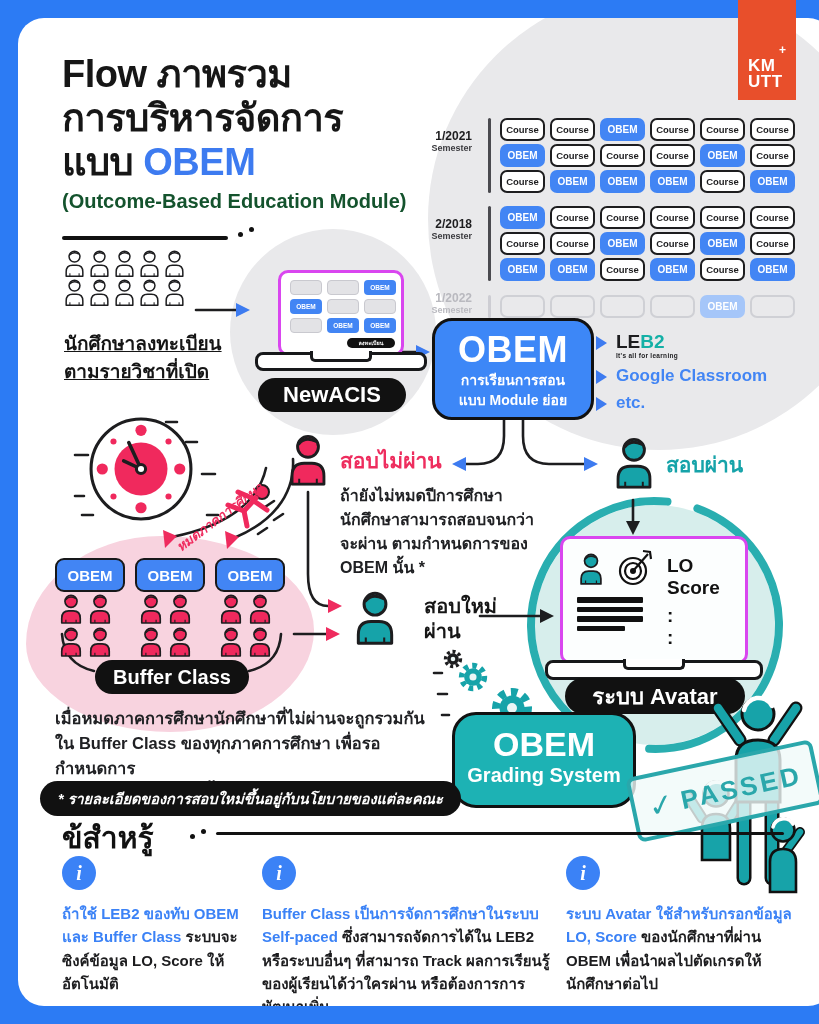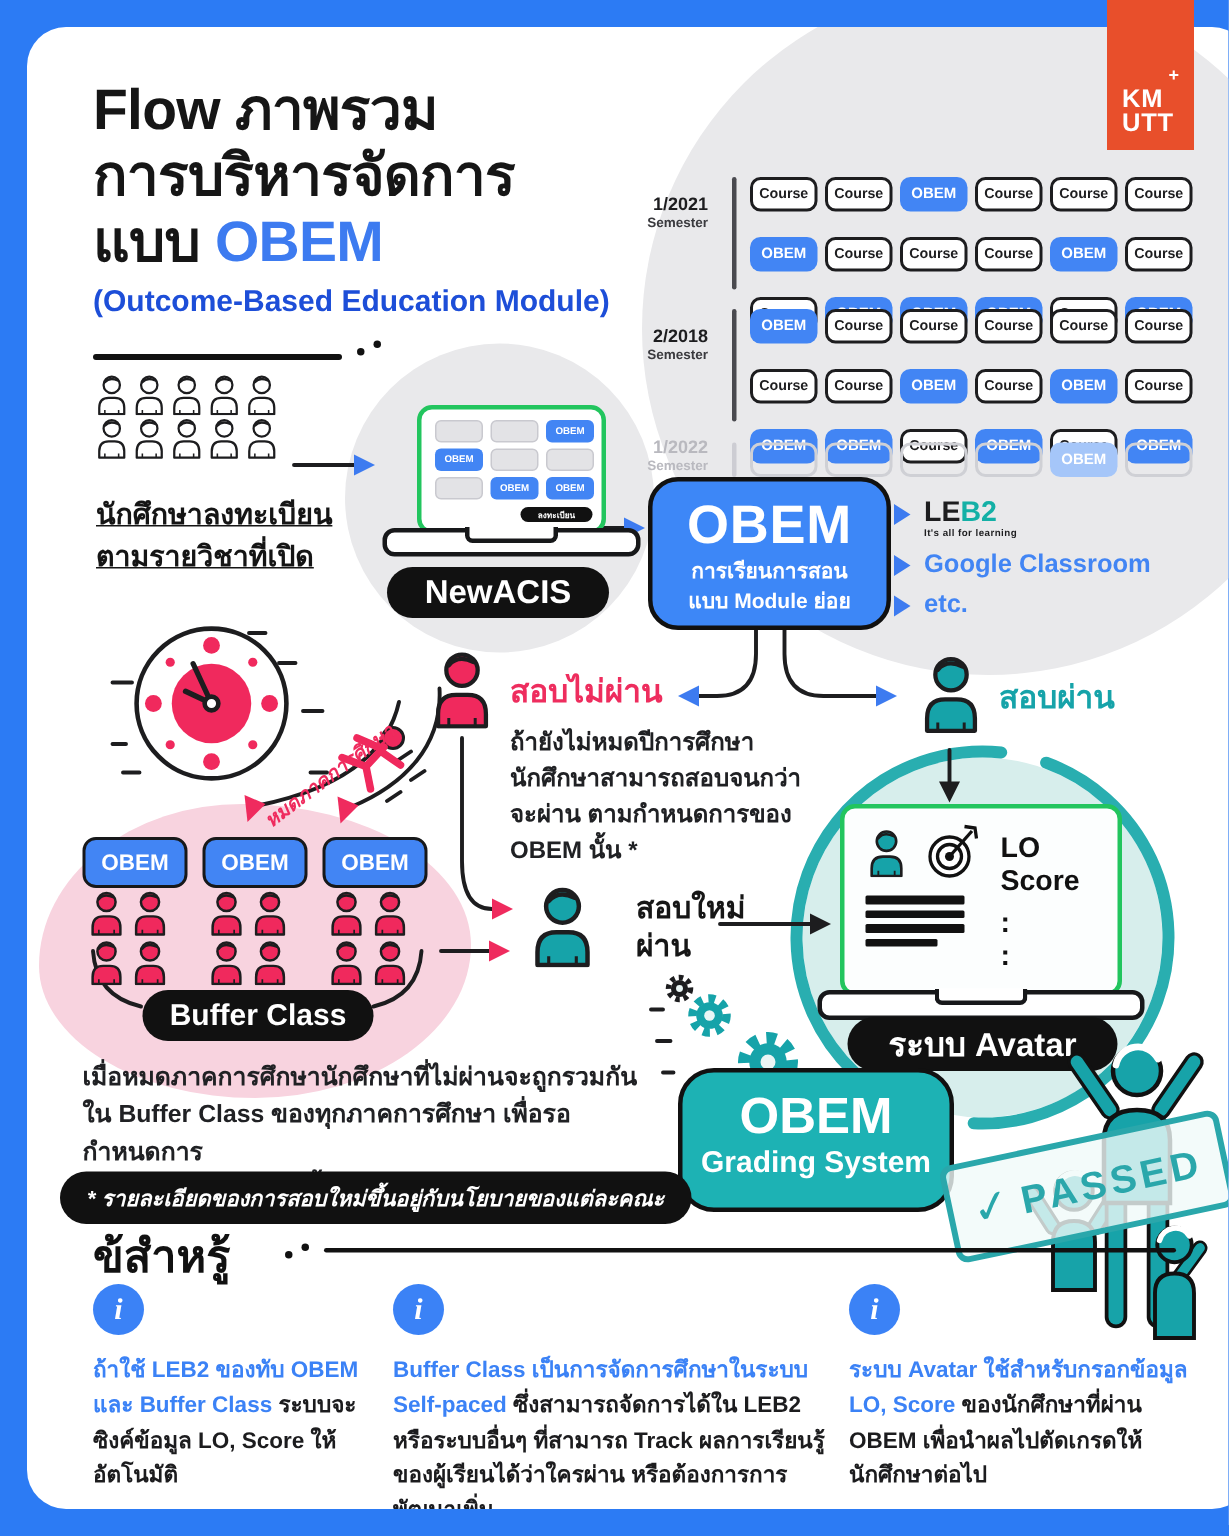--- a/index.html
+++ b/index.html
@@ -5,45 +5,45 @@
   html,body{margin:0;padding:0;background:#2c7bf4;}
   .stage{position:relative;width:819px;height:1024px;background:#2c7bf4;overflow:hidden;
          font-family:"Liberation Sans","DejaVu Sans",sans-serif;color:#1d1d1f;}
   .card{position:absolute;left:18px;top:18px;width:816px;height:988px;background:#fff;
         border-radius:26px;overflow:hidden;}
   .abs{position:absolute;}
   .circle{border-radius:50%;background:#e9e9eb;}
   
   .title{font-size:38px;line-height:1.16;font-weight:800;color:#161616;letter-spacing:-.5px;}
   .title .accent{color:#3d7bf0;}
-  .subtitle{font-size:20px;font-weight:800;color:#1d4ed8;margin-top:6px;}
+  .subtitle{font-size:20px;font-weight:800;color:#14532d;margin-top:6px;}
   .divider{height:4px;background:#111;border-radius:2px;}
   .dot{width:5px;height:5px;border-radius:50%;background:#111;}
   
   .sem-label{text-align:right;}
   .sem-label .term{font-size:12px;font-weight:800;line-height:1.1;}
   .sem-label .word{font-size:9px;font-weight:700;color:#3a3a3e;}
   .sem-label.faded .term,.sem-label.faded .word{color:#b9b9bf;}
   .sem-bar{width:2.5px;background:#4a4a4f;border-radius:2px;}
   .sem-bar.faded{background:#cdcdd3;}
-  .pills{display:grid;grid-template-columns:repeat(6,45px);grid-auto-rows:23px;gap:17px 5px;}
+  .pills{display:grid;grid-template-columns:repeat(6,45px);grid-auto-rows:23px;gap:3px 5px;}
   .pills.mini{grid-template-columns:repeat(3,32px);grid-auto-rows:15px;gap:4px 5px;}
   .pill{display:flex;align-items:center;justify-content:center;border-radius:7px;font-weight:800;}
   .pill.c{background:#fff;border:2.2px solid #1d1d1f;color:#1d1d1f;font-size:9.5px;}
   .pill.o{background:#4285f4;color:#fff;font-size:10px;}
   .pill.e{background:transparent;border:2px solid #cfd0d5;}
   .pill.of{background:#a5c6f9;color:#fff;font-size:10px;}
   .pill.mg{background:#e3e3e6;border:1px solid #c9c9cf;border-radius:4px;}
   .pill.mo{background:#4285f4;color:#fff;font-size:6.5px;border-radius:4px;}
   
   .label-pill{background:#111;color:#fff;border-radius:50px;display:flex;align-items:center;
               justify-content:center;font-weight:700;}
   .caption{font-size:19px;font-weight:600;line-height:1.45;color:#151515;text-decoration:underline;}
   .note{font-size:16px;font-weight:600;line-height:1.5;color:#202124;}
-  .screen{background:#fff;border:3px solid #22c55e;border-radius:10px;}
+  .screen{background:#fff;border:3px solid #d946ef;border-radius:10px;}
   .lap-base{background:#fff;border:3px solid #17181a;border-radius:8px;}
   .lap-notch{position:absolute;left:50%;top:-4px;transform:translateX(-50%);width:56px;height:8px;
              background:#fff;border:3px solid #17181a;border-radius:0 0 5px 5px;border-top:none;}
   .obem-main{background:#3d87f7;border:3.5px solid #111;border-radius:20px;color:#fff;text-align:center;}
   .obem-main .big{font-size:36px;font-weight:800;letter-spacing:.5px;margin-top:8px;}
   .obem-main .sub{font-size:14px;font-weight:700;line-height:1.4;}
   .lms-row{display:flex;align-items:flex-start;margin-bottom:7px;}
   .tri{width:0;height:0;border-top:7px solid transparent;border-bottom:7px solid transparent;
        border-left:11px solid #3d7bf0;margin:4px 9px 0 0;}
   .leb2{font-size:19px;font-weight:900;line-height:1;}

